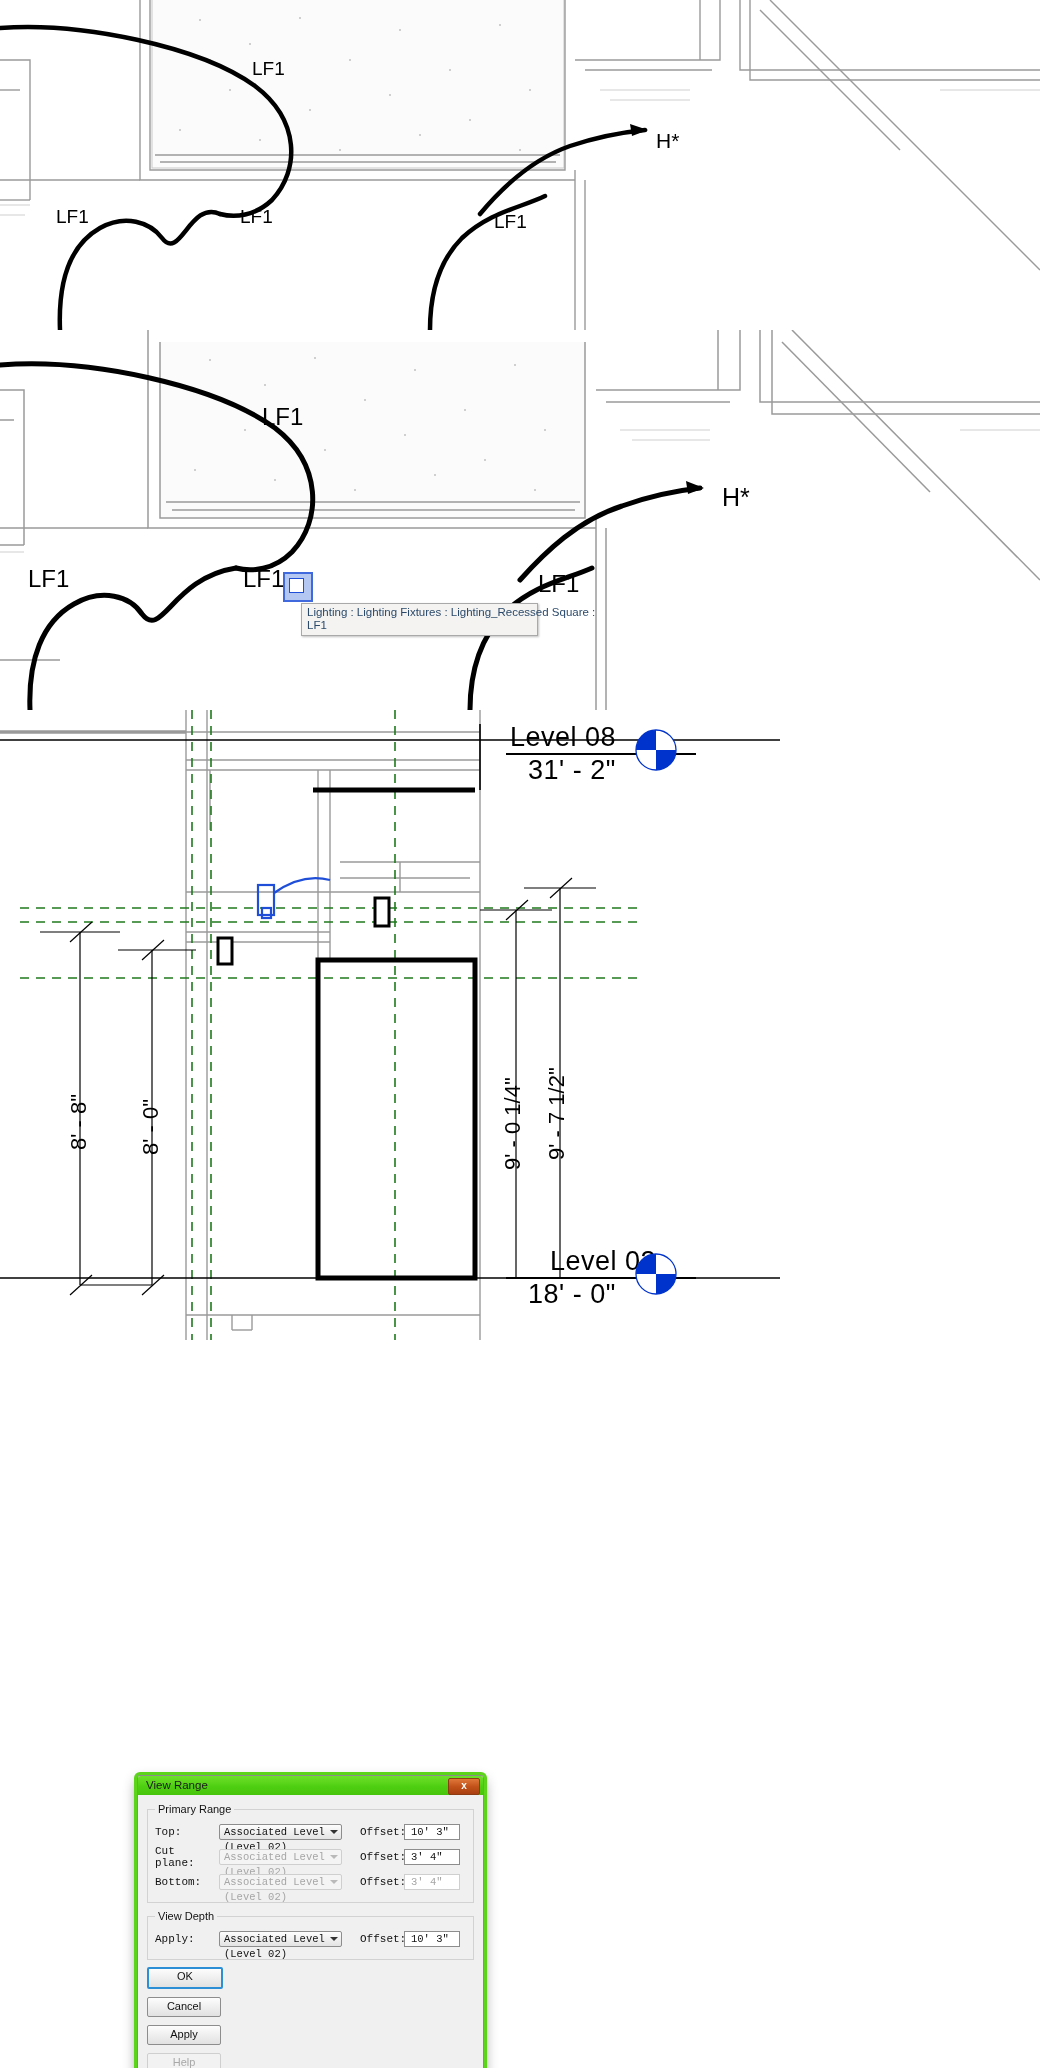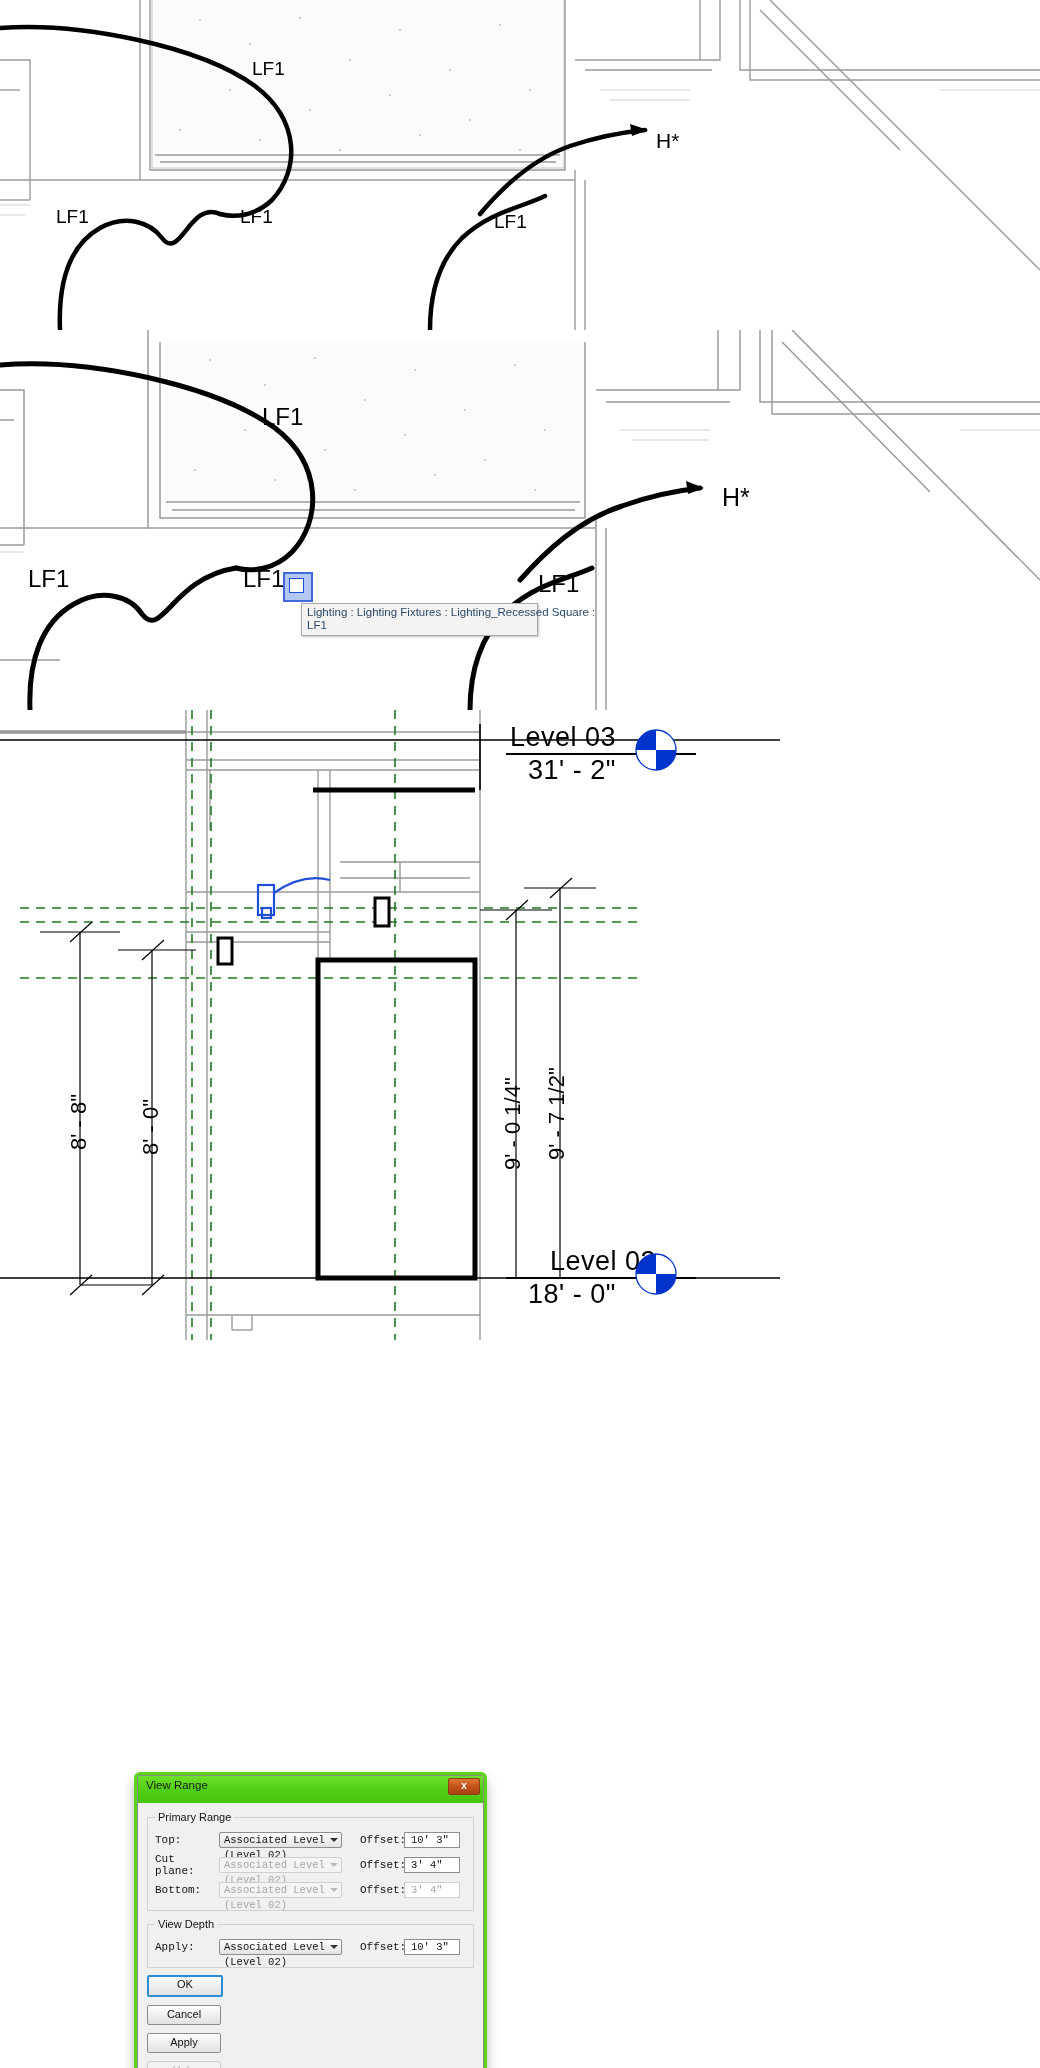--- a/index.html
+++ b/index.html
@@ -37,21 +37,21 @@
 
   
   .vdim{position:absolute;transform-origin:left top;
         transform:rotate(-90deg);font-size:22px;white-space:nowrap;}
 
   
   .dlg{position:absolute;left:137px;top:1775px;width:345px;
       background:#f0f0f0;border:1px solid #8a8a8a;
       box-shadow:0 0 0 3px #5cd41a, 0 6px 14px rgba(0,0,0,.45);
       border-radius:3px 3px 2px 2px;font-size:11px;color:#111;}
-  .dlg-title{height:27px;background:linear-gradient(180deg,#6ee02a 0%,#4fcf12 55%,#46c40c 100%);
+  .dlg-title{height:19px;background:linear-gradient(180deg,#6ee02a 0%,#4fcf12 55%,#46c40c 100%);
       border-radius:2px 2px 0 0;position:relative;}
   .dlg-title span{position:absolute;left:8px;top:3px;font-size:11.5px;color:#1b1b1b;}
   .dlg-close{position:absolute;right:3px;top:2px;width:30px;height:15px;
       background:linear-gradient(180deg,#e0783a 0%,#c2521a 50%,#a93f10 100%);
       border:1px solid #8d3b13;border-radius:2px;color:#fff;font-size:10px;
       font-weight:bold;text-align:center;line-height:14px;}
   .dlg-body{padding:8px 9px 7px 9px;background:#f0f0f0;}
   fieldset{border:1px solid #d2d2d2;margin:0 0 7px 0;padding:5px 7px 7px 7px;}
   legend{font-size:11px;padding:0 3px;color:#111;}
   .row{display:flex;align-items:center;margin:4px 0 5px 0;font-family:Liberation Mono, monospace;}
@@ -307,21 +307,21 @@
       </g>
     </svg>
 
     <span class="vdim" style="left:66px;top:440px;">8' - 8"</span>
     <span class="vdim" style="left:138px;top:445px;">8' - 0"</span>
     <span class="vdim" style="left:500px;top:460px;">9' - 0 1/4"</span>
     <span class="vdim" style="left:544px;top:450px;">9' - 7 1/2"</span>
   </div>
 
   <div class="lvl" style="left:506px;top:722px;width:190px;">
-    <div class="name" style="text-align:left;padding-left:4px;">Level 03</div>
+    <div class="name" style="text-align:left;padding-left:4px;">Level 08</div>
     <div class="bar"></div>
     <div class="elev" style="text-align:left;padding-left:22px;">31' - 2"</div>
   </div>
   <svg class="lvl" style="left:634px;top:728px;" width="44" height="44" viewBox="0 0 44 44">
     <circle cx="22" cy="22" r="20" fill="#fff" stroke="#0033cc" stroke-width="1.3"></circle>
     <path d="M22 22 L22 2 A20 20 0 0 0 2 22 Z" fill="#0033cc"></path>
     <path d="M22 22 L42 22 A20 20 0 0 1 22 42 Z" fill="#0033cc"></path>
   </svg>
 
   <div class="lvl" style="left:506px;top:1246px;width:190px;">

